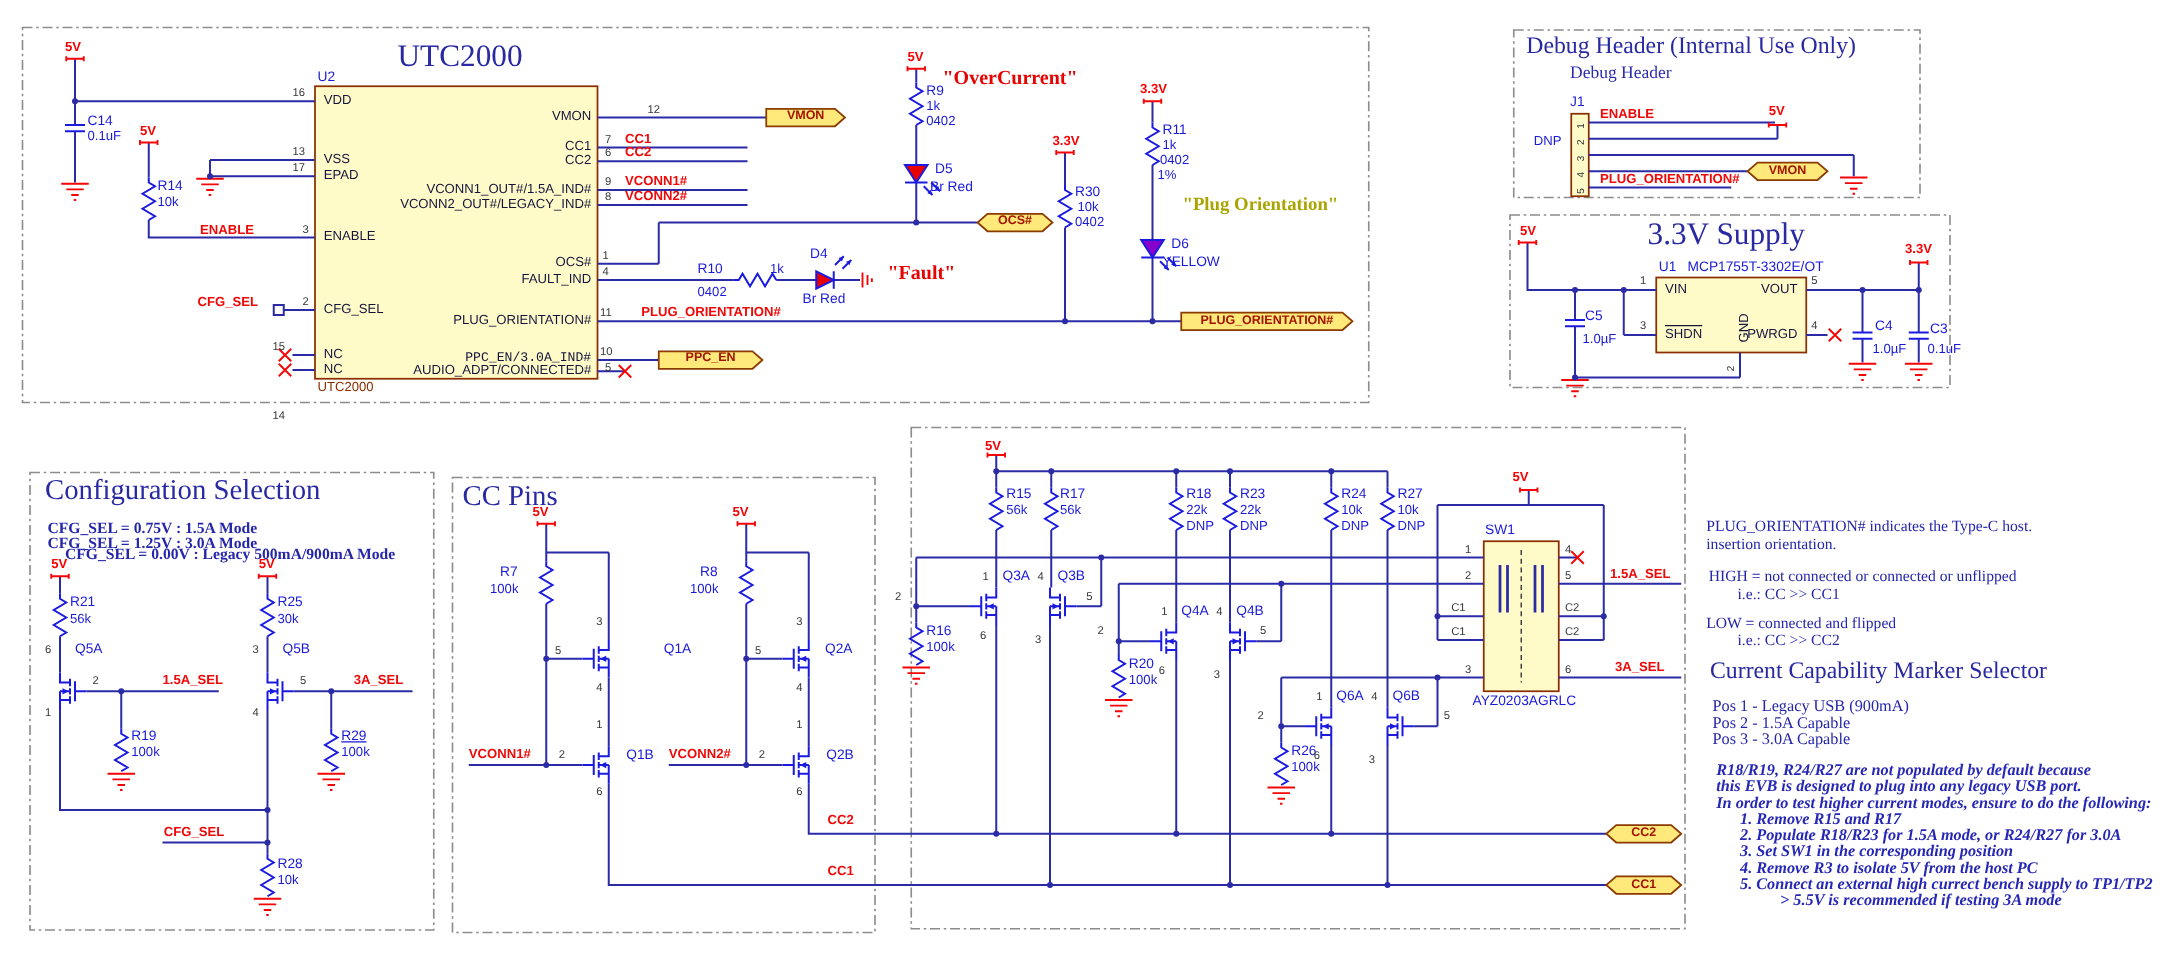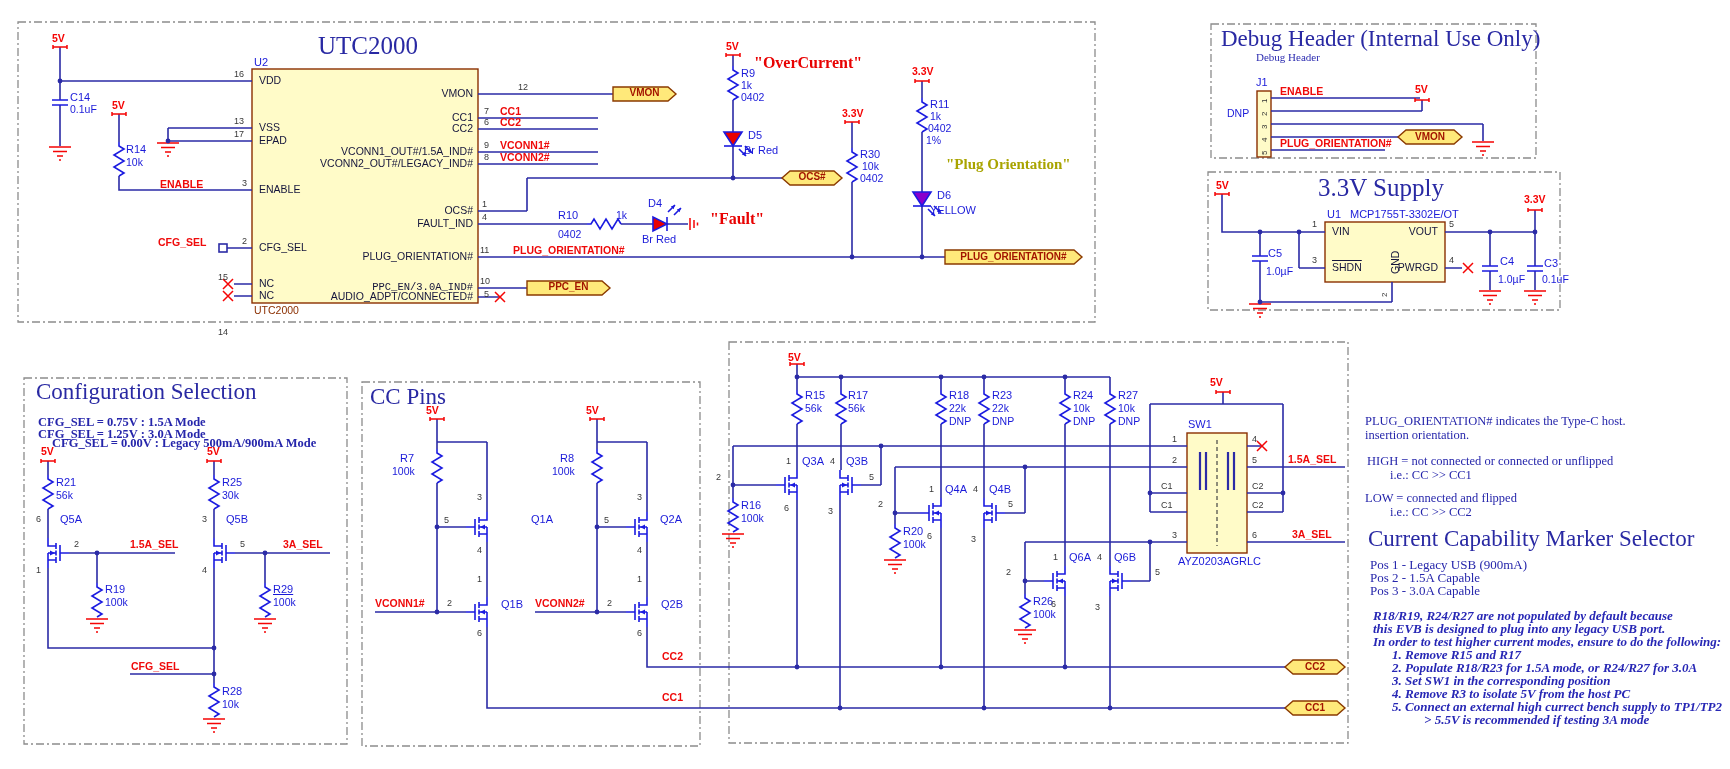--- a/index.html
+++ b/index.html
@@ -2,22 +2,22 @@
 <html><head>
 <meta charset="utf-8">
 <style>
   html,body{margin:0;padding:0;background:#fff;}
   #canvas{position:relative;width:1730px;height:769px;background:#fff;overflow:hidden;
           font-family:"Liberation Sans",sans-serif;}
   #draw{position:absolute;left:0;top:0;}
   #labels{position:absolute;left:0;top:0;width:100%;height:100%;}
   .lb{position:absolute;white-space:pre;line-height:1;font-family:"Liberation Sans",sans-serif;}
   .t25,.t23,.t21{font-family:"Liberation Serif",serif;color:#2929a3;}
-  .t25{font-size:25px}.t23{font-size:23px}.t21{font-size:23px}
-  .sub{font-family:"Liberation Serif",serif;font-size:11px;color:#2b2bb0}
+  .t25{font-size:25px}.t23{font-size:23px}.t21{font-size:19px}
+  .sub{font-family:"Liberation Serif",serif;font-size:14px;color:#2b2bb0}
   .ref{font-size:11px;color:#1a1ad9}
   .val{font-size:10.5px;color:#1a1ad9}
   .net{font-size:10.5px;font-weight:700;color:#ef0a0a}
   .pwr{font-size:10.5px;font-weight:700;color:#f50505}
   .pin{font-size:9px;color:#383838}
   .pn{font-size:10.5px;color:#14143c}
   .pnr{font-size:10.5px;color:#14143c;transform:translateX(-100%)}
   .rot{transform:rotate(-90deg);transform-origin:0 0;font-size:10.5px;color:#14143c}
   .rpin{transform:rotate(-90deg);transform-origin:0 0;font-size:8px;color:#333}
   .fl{font-size:10px;font-weight:700;color:#a31400;text-align:center}

